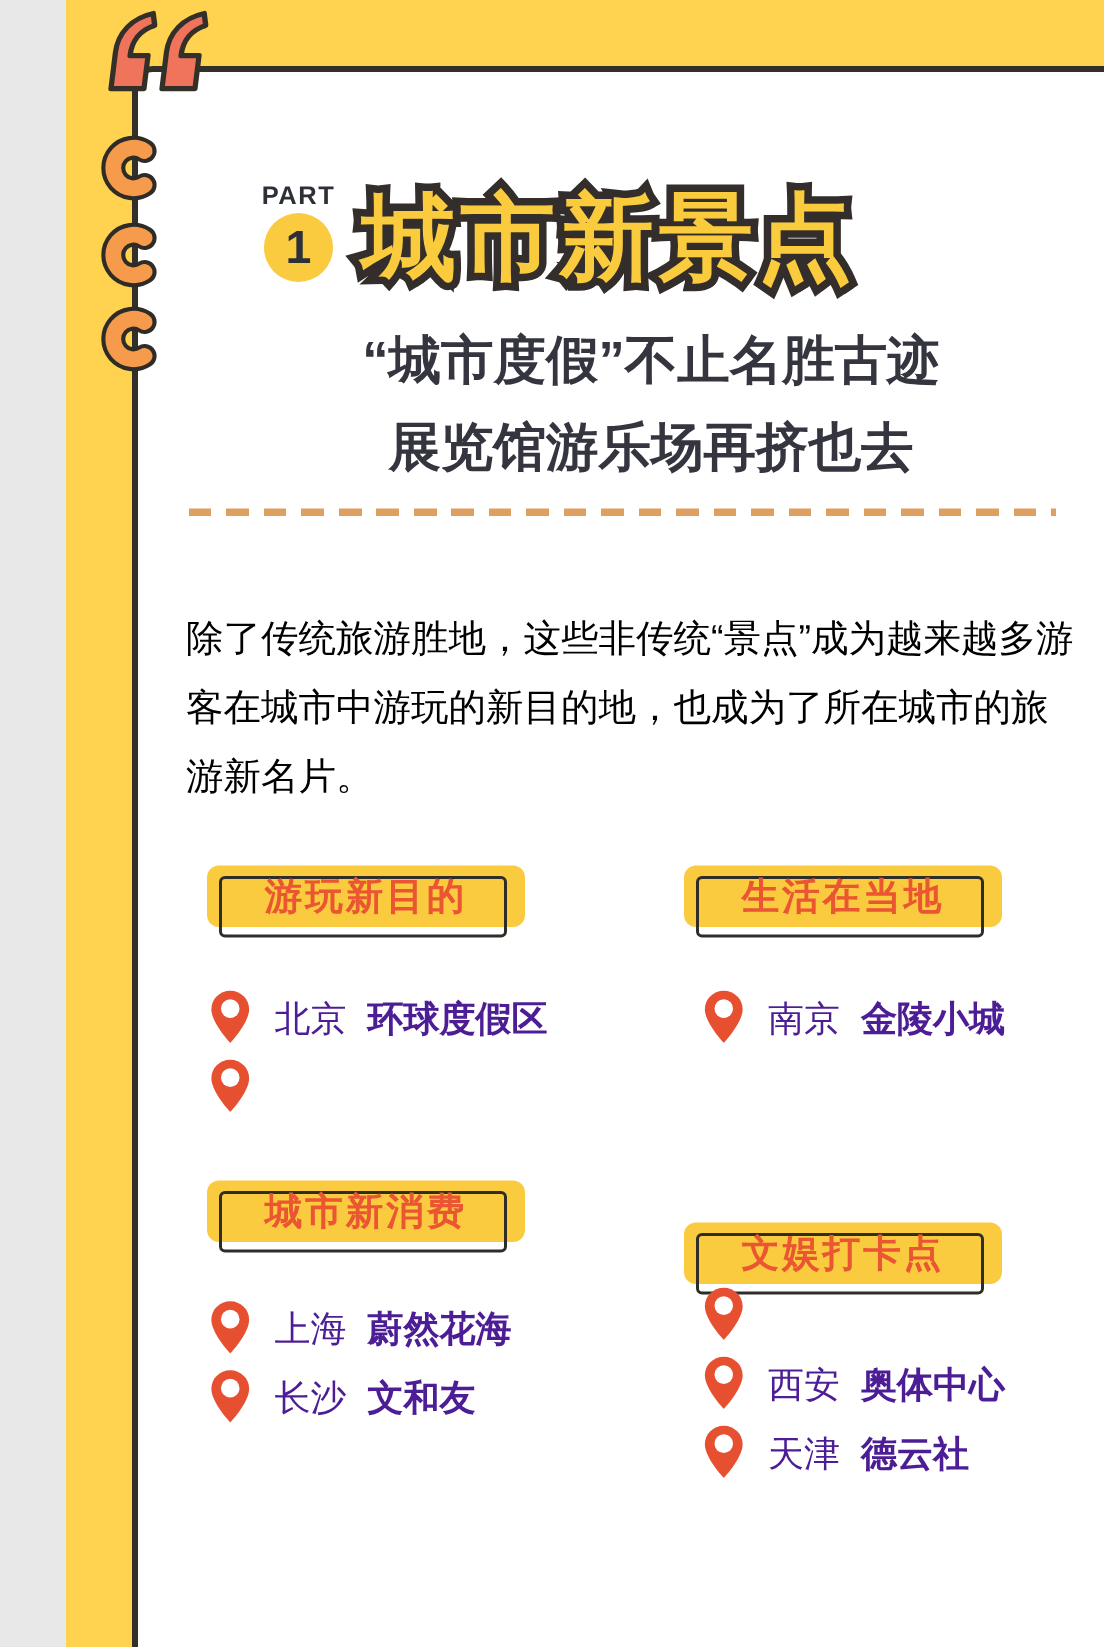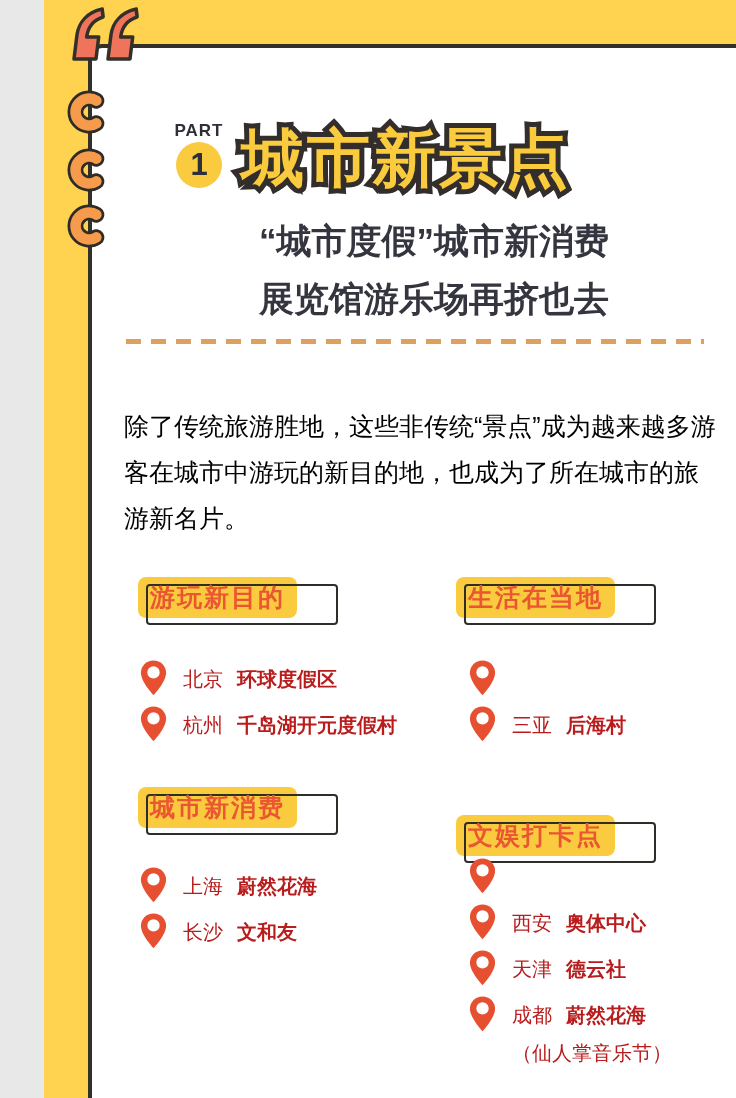--- a/index.html
+++ b/index.html
@@ -41,42 +41,42 @@
     font-weight:800; color:#34353F;
   }
   .divider {
     position:absolute; left:82px; top:339px; width:578px; height:5px;
     background:repeating-linear-gradient(90deg,#DDA05F 0 15px,transparent 15px 25px);
   }
   .intro {
     position:absolute; left:80px; top:403px; width:598px;
     font-size:25px; line-height:46px; font-weight:500; color:#000000;
   }
-  .tag { position:absolute; width:159px; height:41px; }
+  .tag { position:absolute; width:212px; height:41px; }
   .tag-a { left:94px;  top:577px; }
   .tag-b { left:412px; top:577px; }
   .tag-c { left:94px;  top:787px;text-align:center; }
   .tag-d { left:412px; top:815px; }
   .tag-bg { position:absolute; inset:0; background:#FBCB3F; border-radius:8px; }
   .tag-outline {
     position:absolute; left:8px; top:7px; width:192px; height:41px;
     border:2.5px solid #2F2D28; border-radius:4px; background:transparent;
   }
   .tag-text {
     position:absolute; inset:0; display:flex; align-items:center; justify-content:center;
     color:#EA5532; font-size:25px; font-weight:800; letter-spacing:2px;
   }
   .items { position:absolute; display:flex; flex-direction:column; gap:8px; }
   .items-a { left:95px;  top:659px; }
   .items-b { left:424px; top:659px; }
   .items-c { left:95px;  top:866px; }
   .items-d { left:424px; top:857px; }
   .item { display:flex; align-items:flex-start; gap:15px; min-height:38px; }
   .pin { width:29px; height:38px; flex:0 0 29px; }
-  .item-text { font-size:20px; color:#b91c1c; padding-top:4px; line-height:33px; white-space:nowrap; }
+  .item-text { font-size:24px; color:#4c1d95; padding-top:4px; line-height:33px; white-space:nowrap; }
   .city  { font-weight:500; margin-right:14px; }
   .place { font-weight:800; }
   .note  { display:block; font-weight:500; margin-top:5px; white-space:nowrap; }
 </style>
 </head>
 <body>
 
 <div class="page">
 
   <div class="card"></div>
@@ -110,21 +110,21 @@
   </div>
 
   <div class="part-block">
     <div class="part-label">PART</div>
     <div class="part-circle">1</div>
   </div>
 
   <div class="main-title">城市新景点</div>
 
   <div class="subtitle">
-    <div>“城市度假”城市新消费</div>
+    <div>“城市度假”不止名胜古迹</div>
     <div>展览馆游乐场再挤也去</div>
   </div>
 
   <div class="divider"></div>
 
   <div class="intro">除了传统旅游胜地，这些非传统“景点”成为越来越多游客在城市中游玩的新目的地，也成为了所在城市的旅游新名片。</div>
 
   <div class="tag tag-a">
     <div class="tag-bg"></div>
     <div class="tag-outline"></div>
@@ -152,37 +152,30 @@
           <path d="M12 1.2 C6.1 1.2 1.4 5.8 1.4 11.6 c0 7.8 10.6 18.9 10.6 18.9 s10.6 -11.1 10.6 -18.9 C22.6 5.8 17.9 1.2 12 1.2 Z" fill="#E65030"></path>
           <circle cx="12" cy="11.3" r="5.2" fill="#fff"></circle>
         </svg>
       <div class="item-text"><span class="city">北京</span><span class="place">环球度假区</span></div>
     </div>
     <div class="item">
       <svg class="pin" viewBox="0 0 24 32">
           <path d="M12 1.2 C6.1 1.2 1.4 5.8 1.4 11.6 c0 7.8 10.6 18.9 10.6 18.9 s10.6 -11.1 10.6 -18.9 C22.6 5.8 17.9 1.2 12 1.2 Z" fill="#E65030"></path>
           <circle cx="12" cy="11.3" r="5.2" fill="#fff"></circle>
         </svg>
-      <div class="item-text"><span class="city">杭州</span><span class="place">千岛湖开元度假村</span></div>
     </div>
   </div>
 
   <div class="items items-b">
     <div class="item">
       <svg class="pin" viewBox="0 0 24 32">
           <path d="M12 1.2 C6.1 1.2 1.4 5.8 1.4 11.6 c0 7.8 10.6 18.9 10.6 18.9 s10.6 -11.1 10.6 -18.9 C22.6 5.8 17.9 1.2 12 1.2 Z" fill="#E65030"></path>
           <circle cx="12" cy="11.3" r="5.2" fill="#fff"></circle>
         </svg>
-    </div>
-    <div class="item">
-      <svg class="pin" viewBox="0 0 24 32">
-          <path d="M12 1.2 C6.1 1.2 1.4 5.8 1.4 11.6 c0 7.8 10.6 18.9 10.6 18.9 s10.6 -11.1 10.6 -18.9 C22.6 5.8 17.9 1.2 12 1.2 Z" fill="#E65030"></path>
-          <circle cx="12" cy="11.3" r="5.2" fill="#fff"></circle>
-        </svg>
-      <div class="item-text"><span class="city">三亚</span><span class="place">后海村</span></div>
+      <div class="item-text"><span class="city">南京</span><span class="place">金陵小城</span></div>
     </div>
   </div>
 
   <div class="items items-c">
     <div class="item">
       <svg class="pin" viewBox="0 0 24 32">
           <path d="M12 1.2 C6.1 1.2 1.4 5.8 1.4 11.6 c0 7.8 10.6 18.9 10.6 18.9 s10.6 -11.1 10.6 -18.9 C22.6 5.8 17.9 1.2 12 1.2 Z" fill="#E65030"></path>
           <circle cx="12" cy="11.3" r="5.2" fill="#fff"></circle>
         </svg>
       <div class="item-text"><span class="city">上海</span><span class="place">蔚然花海</span></div>
@@ -210,25 +203,15 @@
         </svg>
       <div class="item-text"><span class="city">西安</span><span class="place">奥体中心</span></div>
     </div>
     <div class="item">
       <svg class="pin" viewBox="0 0 24 32">
           <path d="M12 1.2 C6.1 1.2 1.4 5.8 1.4 11.6 c0 7.8 10.6 18.9 10.6 18.9 s10.6 -11.1 10.6 -18.9 C22.6 5.8 17.9 1.2 12 1.2 Z" fill="#E65030"></path>
           <circle cx="12" cy="11.3" r="5.2" fill="#fff"></circle>
         </svg>
       <div class="item-text"><span class="city">天津</span><span class="place">德云社</span></div>
     </div>
-    <div class="item">
-      <svg class="pin" viewBox="0 0 24 32">
-          <path d="M12 1.2 C6.1 1.2 1.4 5.8 1.4 11.6 c0 7.8 10.6 18.9 10.6 18.9 s10.6 -11.1 10.6 -18.9 C22.6 5.8 17.9 1.2 12 1.2 Z" fill="#E65030"></path>
-          <circle cx="12" cy="11.3" r="5.2" fill="#fff"></circle>
-        </svg>
-      <div class="item-text">
-        <span class="city">成都</span><span class="place">蔚然花海</span>
-        <span class="note">（仙人掌音乐节）</span>
-      </div>
-    </div>
   </div>
 
 </div>
 
 </body></html>

